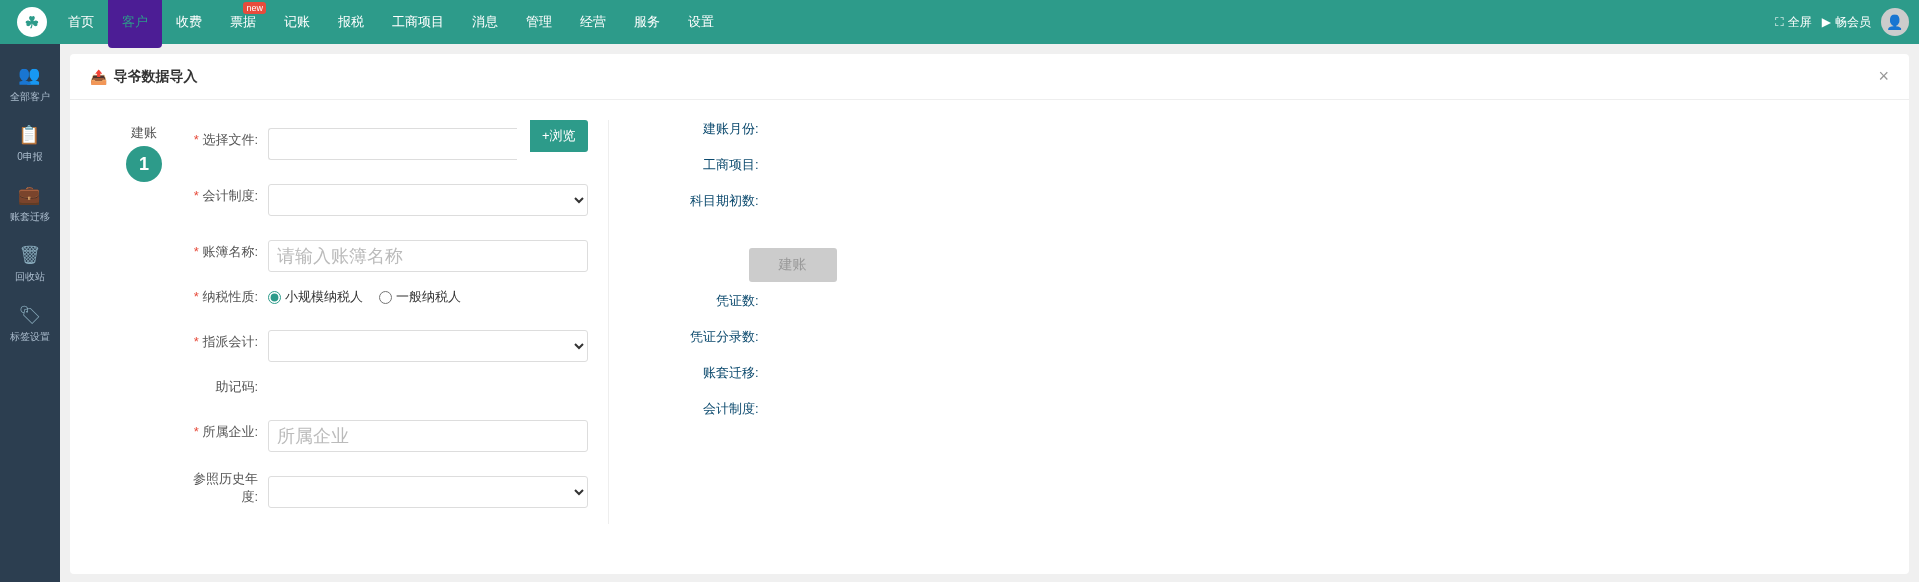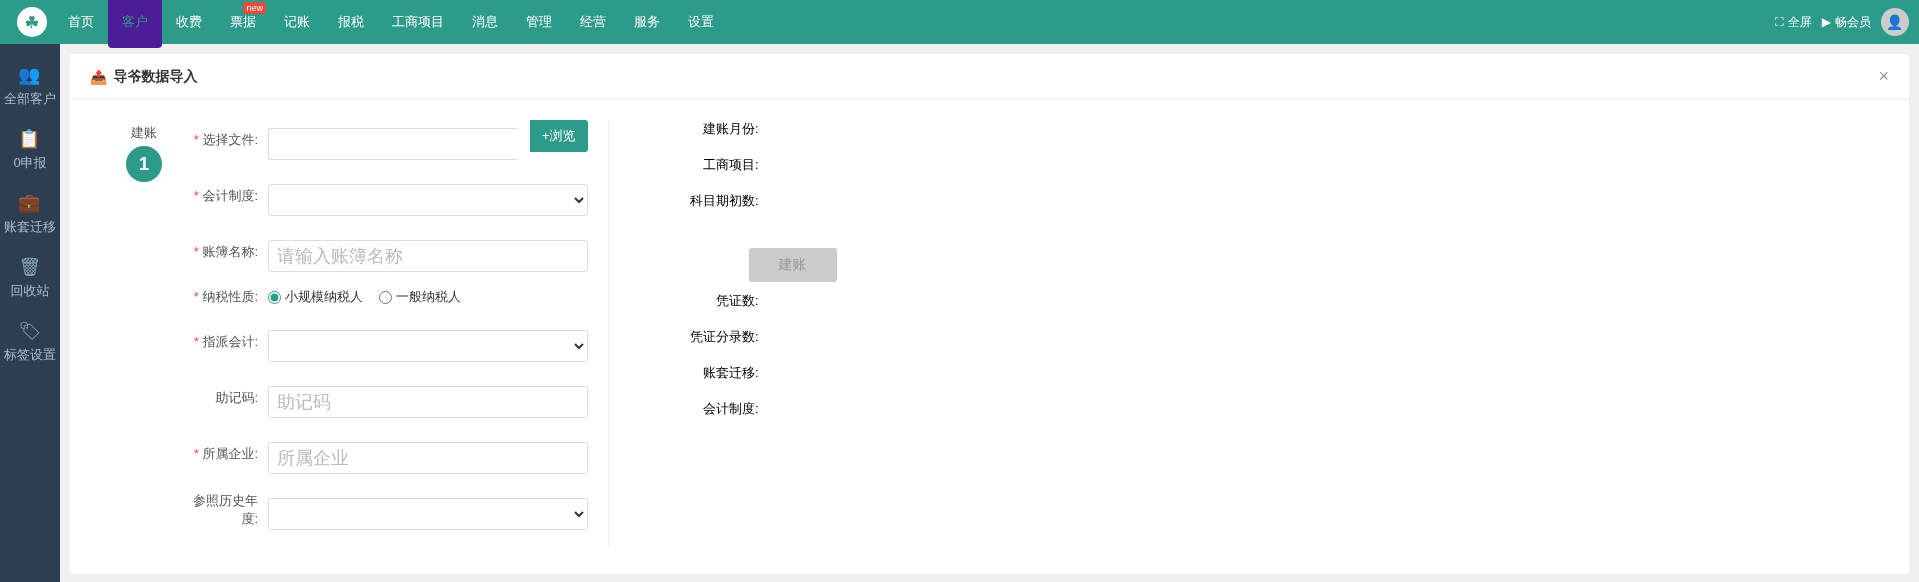--- a/index.html
+++ b/index.html
@@ -47,21 +47,21 @@
     .sidebar {
       width: 60px; background: #2c3e50;
       display: flex; flex-direction: column; align-items: center;
       padding-top: 10px; gap: 0;
     }
     .sidebar-item {
       width: 100%; display: flex; flex-direction: column; align-items: center;
       padding: 10px 0; cursor: pointer; color: #aab; font-size: 11px; gap: 4px;
     }
     .sidebar-item .icon { font-size: 18px; color: #8ab; }
-    .sidebar-item .label { color: #aabbcc; font-size: 13px; }
+    .sidebar-item .label { color: #aabbcc; font-size: 10px; }
 
     
     .main-content {
       flex: 1; background: #f0f0f0; overflow: auto; padding: 10px;
     }
 
     
     .panel {
       background: white; border-radius: 4px;
       min-height: 520px; position: relative; padding: 0;
@@ -108,21 +108,21 @@
     .radio-item { display: flex; align-items: center; gap: 4px; cursor: pointer; font-size: 13px; }
     .radio-item input[type=radio] { accent-color: #2d9b8a; }
 
     
     .info-section { flex: 1; padding-left: 40px; }
     .info-row {
       display: flex; align-items: center; margin-bottom: 18px;
     }
     .info-label {
       width: 90px; text-align: right; margin-right: 10px;
-      font-size: 13px; color: #000000;
+      font-size: 13px; color: #0c4a6e;
     }
     .info-value { font-size: 13px; color: #333; }
 
     
     .jianzhang-btn {
       background: #ccc; color: #999; border: none;
       padding: 8px 30px; font-size: 14px; border-radius: 3px;
       cursor: not-allowed; margin-top: 20px; margin-left: 80px;
     }
 
@@ -290,21 +290,20 @@
               </label>
               <select class="form-input">
                 <option value=""></option>
               </select>
             </div>
 
             <div class="form-row">
               <label class="form-label">
                 <span>助记码:</span>
               </label>
-              <input type="text" class="form-input" placeholder="助记码" style="">
             </div>
 
             <div class="form-row">
               <label class="form-label">
                 <span class="required">*</span>
                 <span>所属企业:</span>
               </label>
               <input type="text" class="form-input" placeholder="所属企业" style="">
             </div>
 

